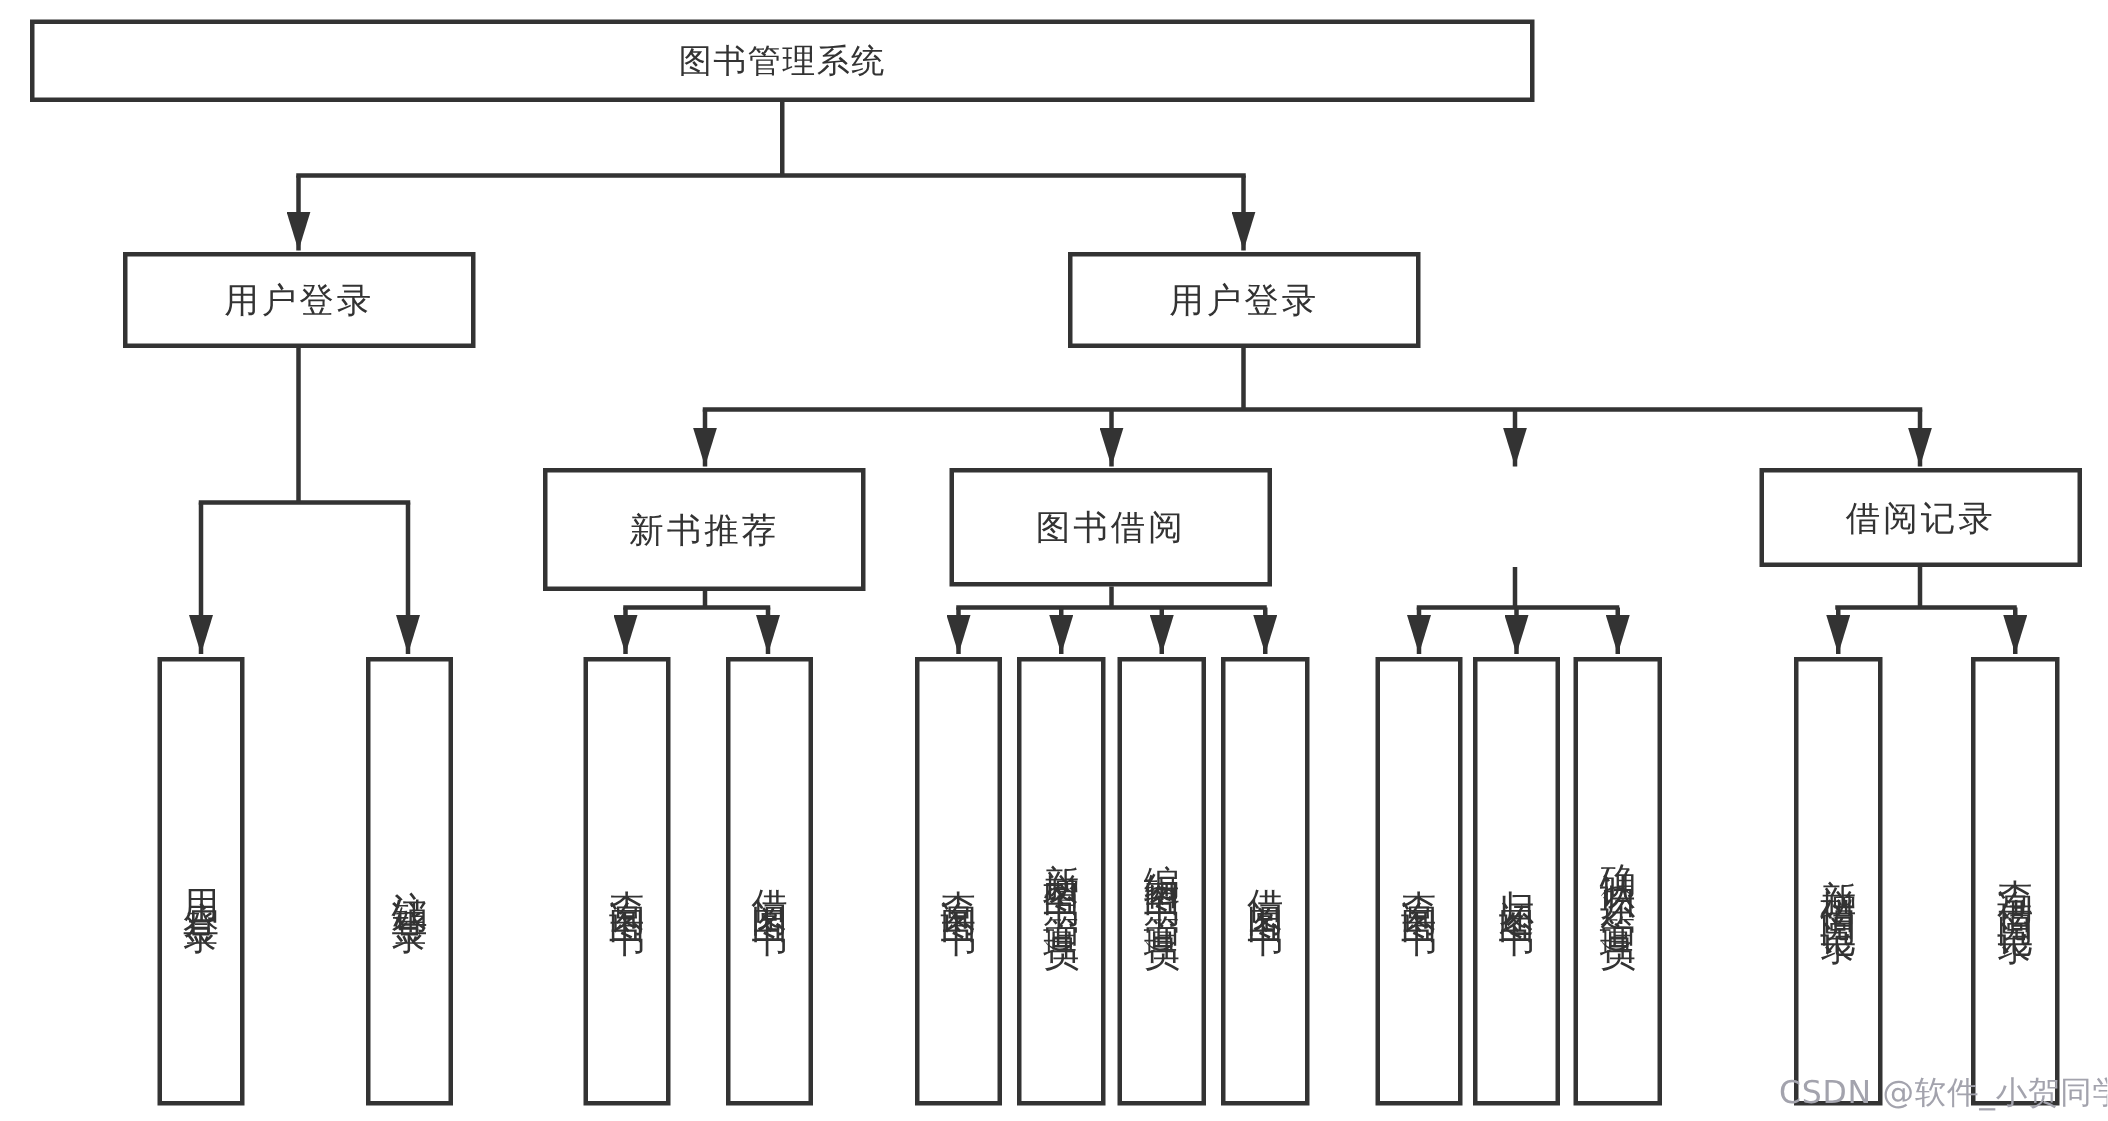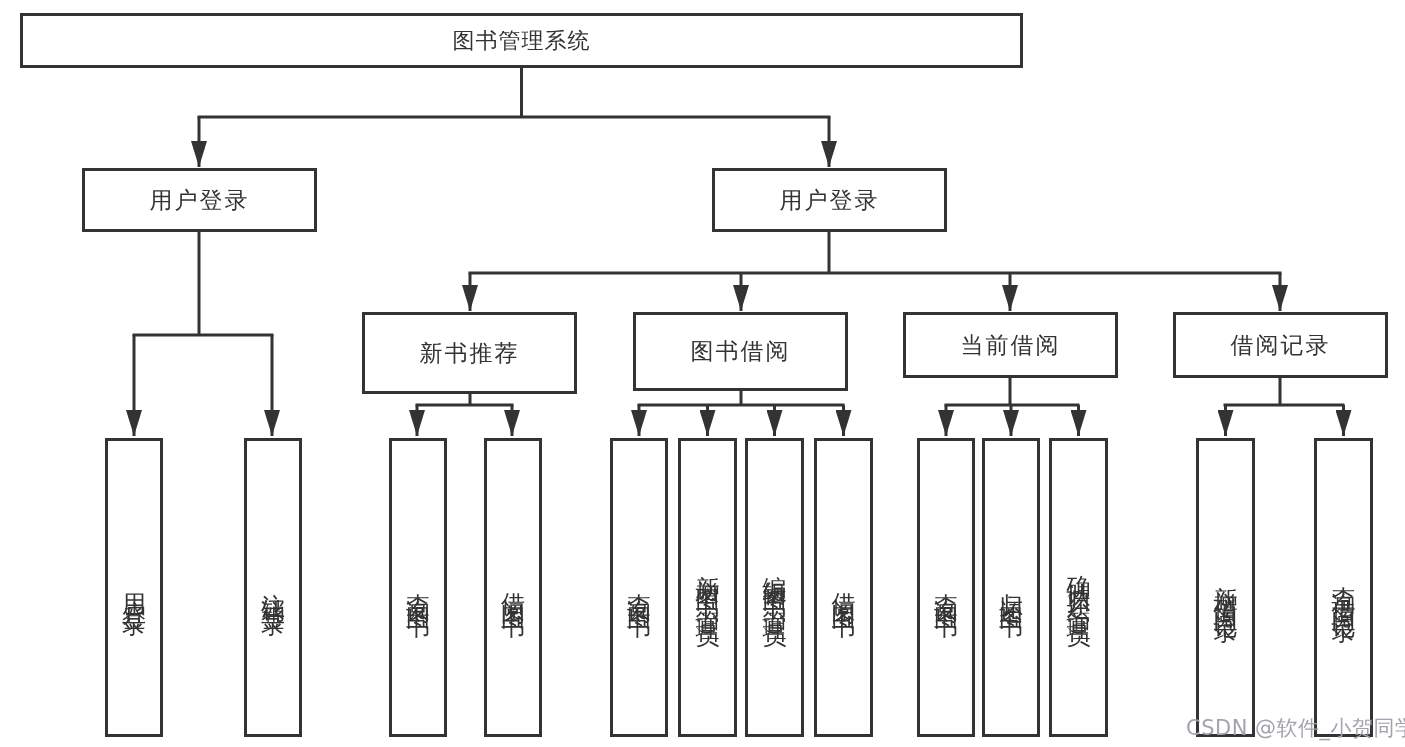--- a/index.html
+++ b/index.html
@@ -98,21 +98,20 @@
     </g>
   </svg>
 
   <div class="box hbox title" style="left:20px; top:13px; width:1003px; height:55px;">图书管理系统</div>
 
   <div class="box hbox" style="left:82px; top:168px; width:235px; height:64px;">用户登录</div>
   <div class="box hbox" style="left:712px; top:168px; width:235px; height:64px;">用户登录</div>
 
   <div class="box hbox" style="left:362px; top:312px; width:215px; height:82px;">新书推荐</div>
   <div class="box hbox" style="left:633px; top:312px; width:215px; height:79px;">图书借阅</div>
-  <div class="box hbox" style="left:903px; top:312px; width:215px; height:66px;">当前借阅</div>
   <div class="box hbox" style="left:1173px; top:312px; width:215px; height:66px;">借阅记录</div>
 
   <div class="box vbox" style="left:105px; top:438px; width:58px; height:299px;">用户登录</div>
   <div class="box vbox" style="left:244px; top:438px; width:58px; height:299px;">注销登录</div>
 
   <div class="box vbox" style="left:389px; top:438px; width:58px; height:299px;">查询图书</div>
   <div class="box vbox" style="left:484px; top:438px; width:58px; height:299px;">借阅图书</div>
 
   <div class="box vbox" style="left:610px; top:438px; width:58px; height:299px;">查询图书</div>
   <div class="box vbox" style="left:678px; top:438px; width:59px; height:299px;">新增图书（管理员）</div>

